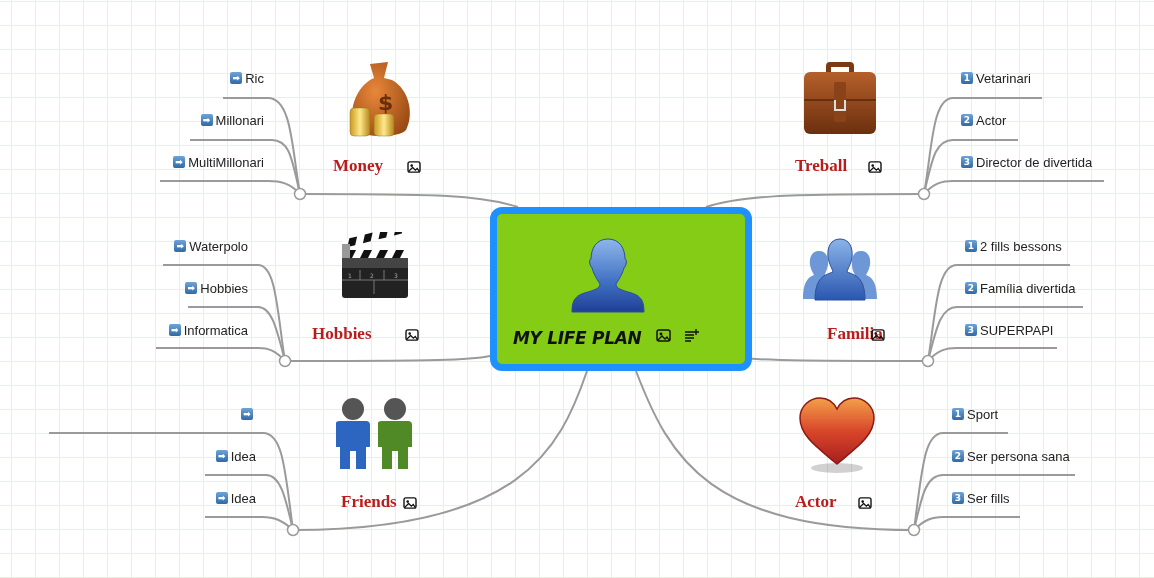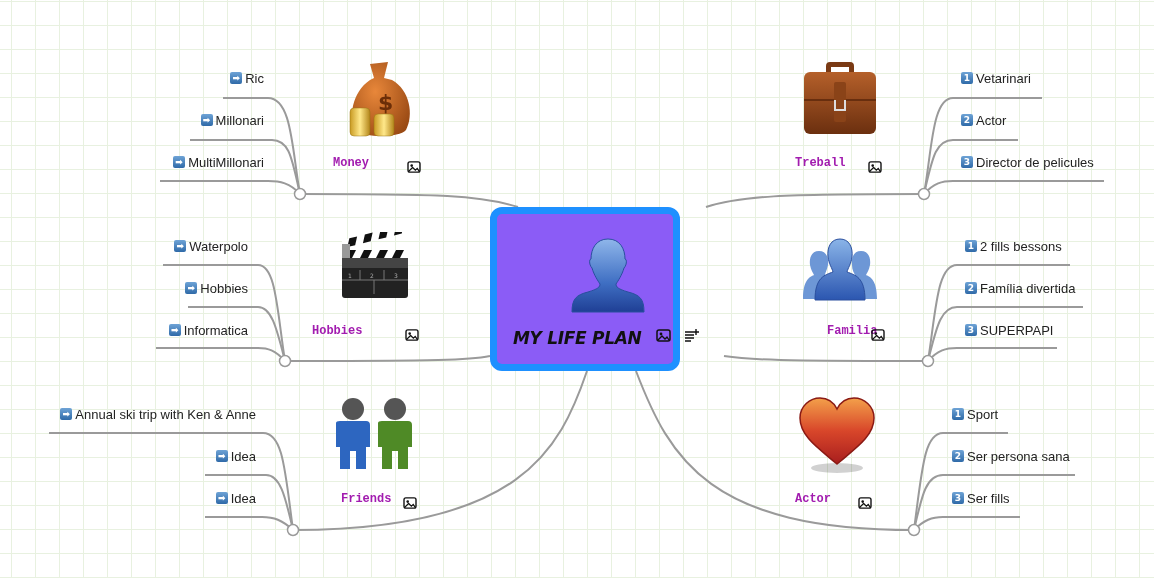--- a/index.html
+++ b/index.html
@@ -8,36 +8,36 @@
     background-color:#ffffff;
     background-image:
       linear-gradient(to right, #e8f1e0 1px, transparent 1px),
       linear-gradient(to bottom, #e8f1e0 1px, transparent 1px);
     background-size:24px 24px;
     background-position:11px 1px;
     font-family:"DejaVu Sans", sans-serif;
   }
   svg.links { position:absolute; left:0; top:0; width:1154px; height:578px; }
   .central {
-    position:absolute; left:490px; top:207px; width:190px; height:164px;
+    position:absolute; left:490px; top:207px; width:262px; height:164px;
     box-sizing:border-box; border:7px solid #1e90ff; border-radius:12px;
-    background:#8b5cf6;
+    background:#84cc16;
   }
   .central .title {
     position:absolute; left:16px; top:114px;
     font-family:"DejaVu Sans", sans-serif; font-weight:bold; font-style:italic;
     font-size:17px; color:#111; letter-spacing:-0.3px;
   }
   .central .img-ic { position:absolute; left:159px; top:115px; }
   .central .note-ic { position:absolute; left:187px; top:115px; }
   .central .avatar { position:absolute; left:73px; top:23px; }
 
   .topic-label {
-    position:absolute; font-family:Liberation Mono, monospace; font-weight:bold;
-    font-size:12px; color:#a21caf;
+    position:absolute; font-family:Liberation Serif, serif; font-weight:bold;
+    font-size:17px; color:#b91c1c;
   }
   .img-icon { position:absolute; width:14px; height:12px; }
   .topic-img { position:absolute; }
 
   .leaf {
     position:absolute; font-family:"Liberation Sans", sans-serif; font-size:13px;
     color:#222; display:flex; align-items:center; white-space:nowrap; height:16px;
   }
   .leaf .mk {
     width:12px; height:12px; border-radius:2px; margin-right:3px;
@@ -217,21 +217,20 @@
   <path d="M46,26 Q46,24 50,24 H76 Q80,24 80,28 V50 H76 V72 H66 V54 H60 V72 H50 V50 H46 Z" fill="#4f8a26"></path>
 </svg>
 <span class="topic-label" style="left:341px;top:492px">Friends</span>
 <svg class="img-icon" style="left:403px;top:497px" viewBox="0 0 15 13">
   <rect x="1" y="1" width="13" height="11" rx="2" fill="none" stroke="#111" stroke-width="1.5"></rect>
     <circle cx="5" cy="5" r="1.4" fill="#111"></circle>
     <path d="M2,11 L6,7 L9,10 L11,8 L13,11" fill="none" stroke="#111" stroke-width="1.3"></path>
 </svg>
 <div class="leaf left" style="right:898px;top:406px">
     <span class="mk">➡</span>
-    <span>Annual ski trip with Ken &amp; Anne</span>
   </div>
 <div class="leaf left" style="right:898px;top:448px">
     <span class="mk">➡</span>
     <span>Idea</span>
   </div>
 <div class="leaf left" style="right:898px;top:490px">
     <span class="mk">➡</span>
     <span>Idea</span>
   </div>
 
@@ -257,21 +256,21 @@
 <div class="leaf right" style="left:961px;top:70px">
     <span class="mk">1</span>
     <span>Vetarinari</span>
   </div>
 <div class="leaf right" style="left:961px;top:112px">
     <span class="mk">2</span>
     <span>Actor</span>
   </div>
 <div class="leaf right" style="left:961px;top:154px">
     <span class="mk">3</span>
-    <span>Director de pelicules</span>
+    <span>Director de divertida</span>
   </div>
 
 <svg class="topic-img" style="left:803px;top:237px" width="74" height="64" viewBox="0 0 74 64">
   <defs>
       <linearGradient id="fg" x1="0" y1="0" x2="0" y2="1">
         <stop offset="0" stop-color="#8ab4e8"></stop>
         <stop offset="1" stop-color="#2b56b0"></stop>
       </linearGradient>
     </defs>
   <path d="M16,14 C23,14 26,20 25,28 C24,33 22,36 22,38 C28,40 34,42 34,62 L0,62 C0,44 6,40 11,38 C10,36 8,33 7,28 C6,20 9,14 16,14 Z" fill="#6d97d6"></path>

